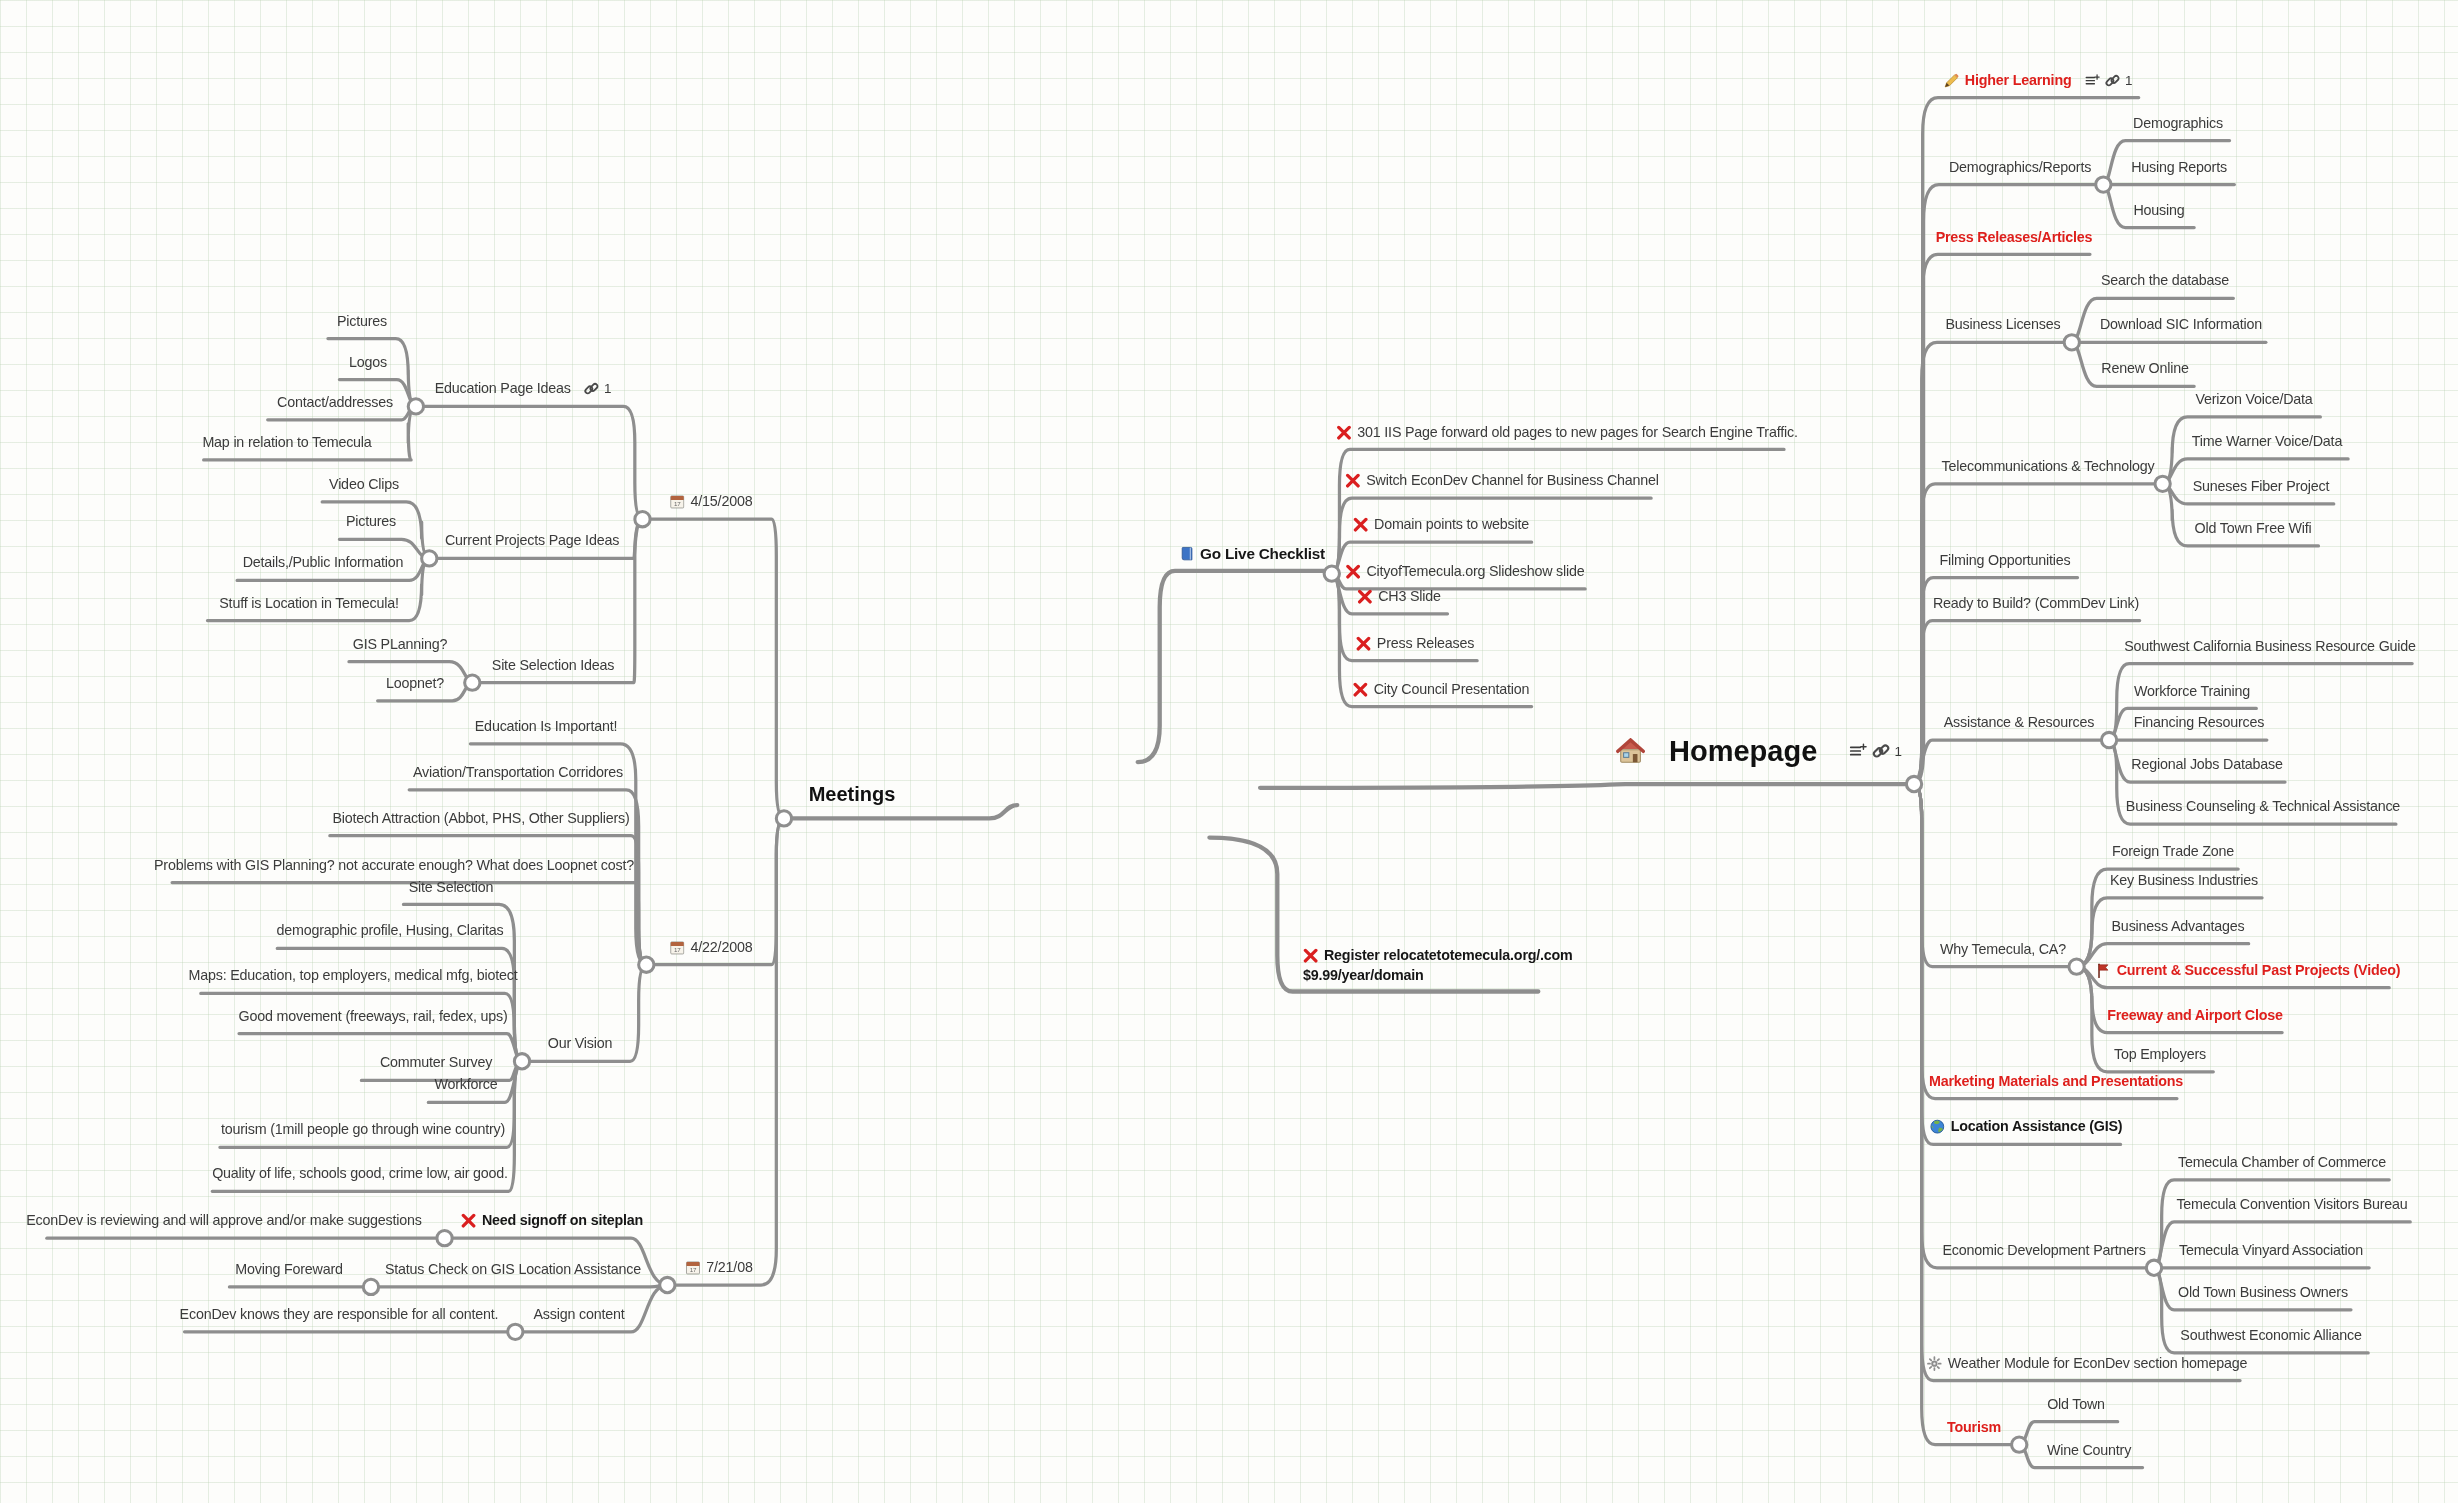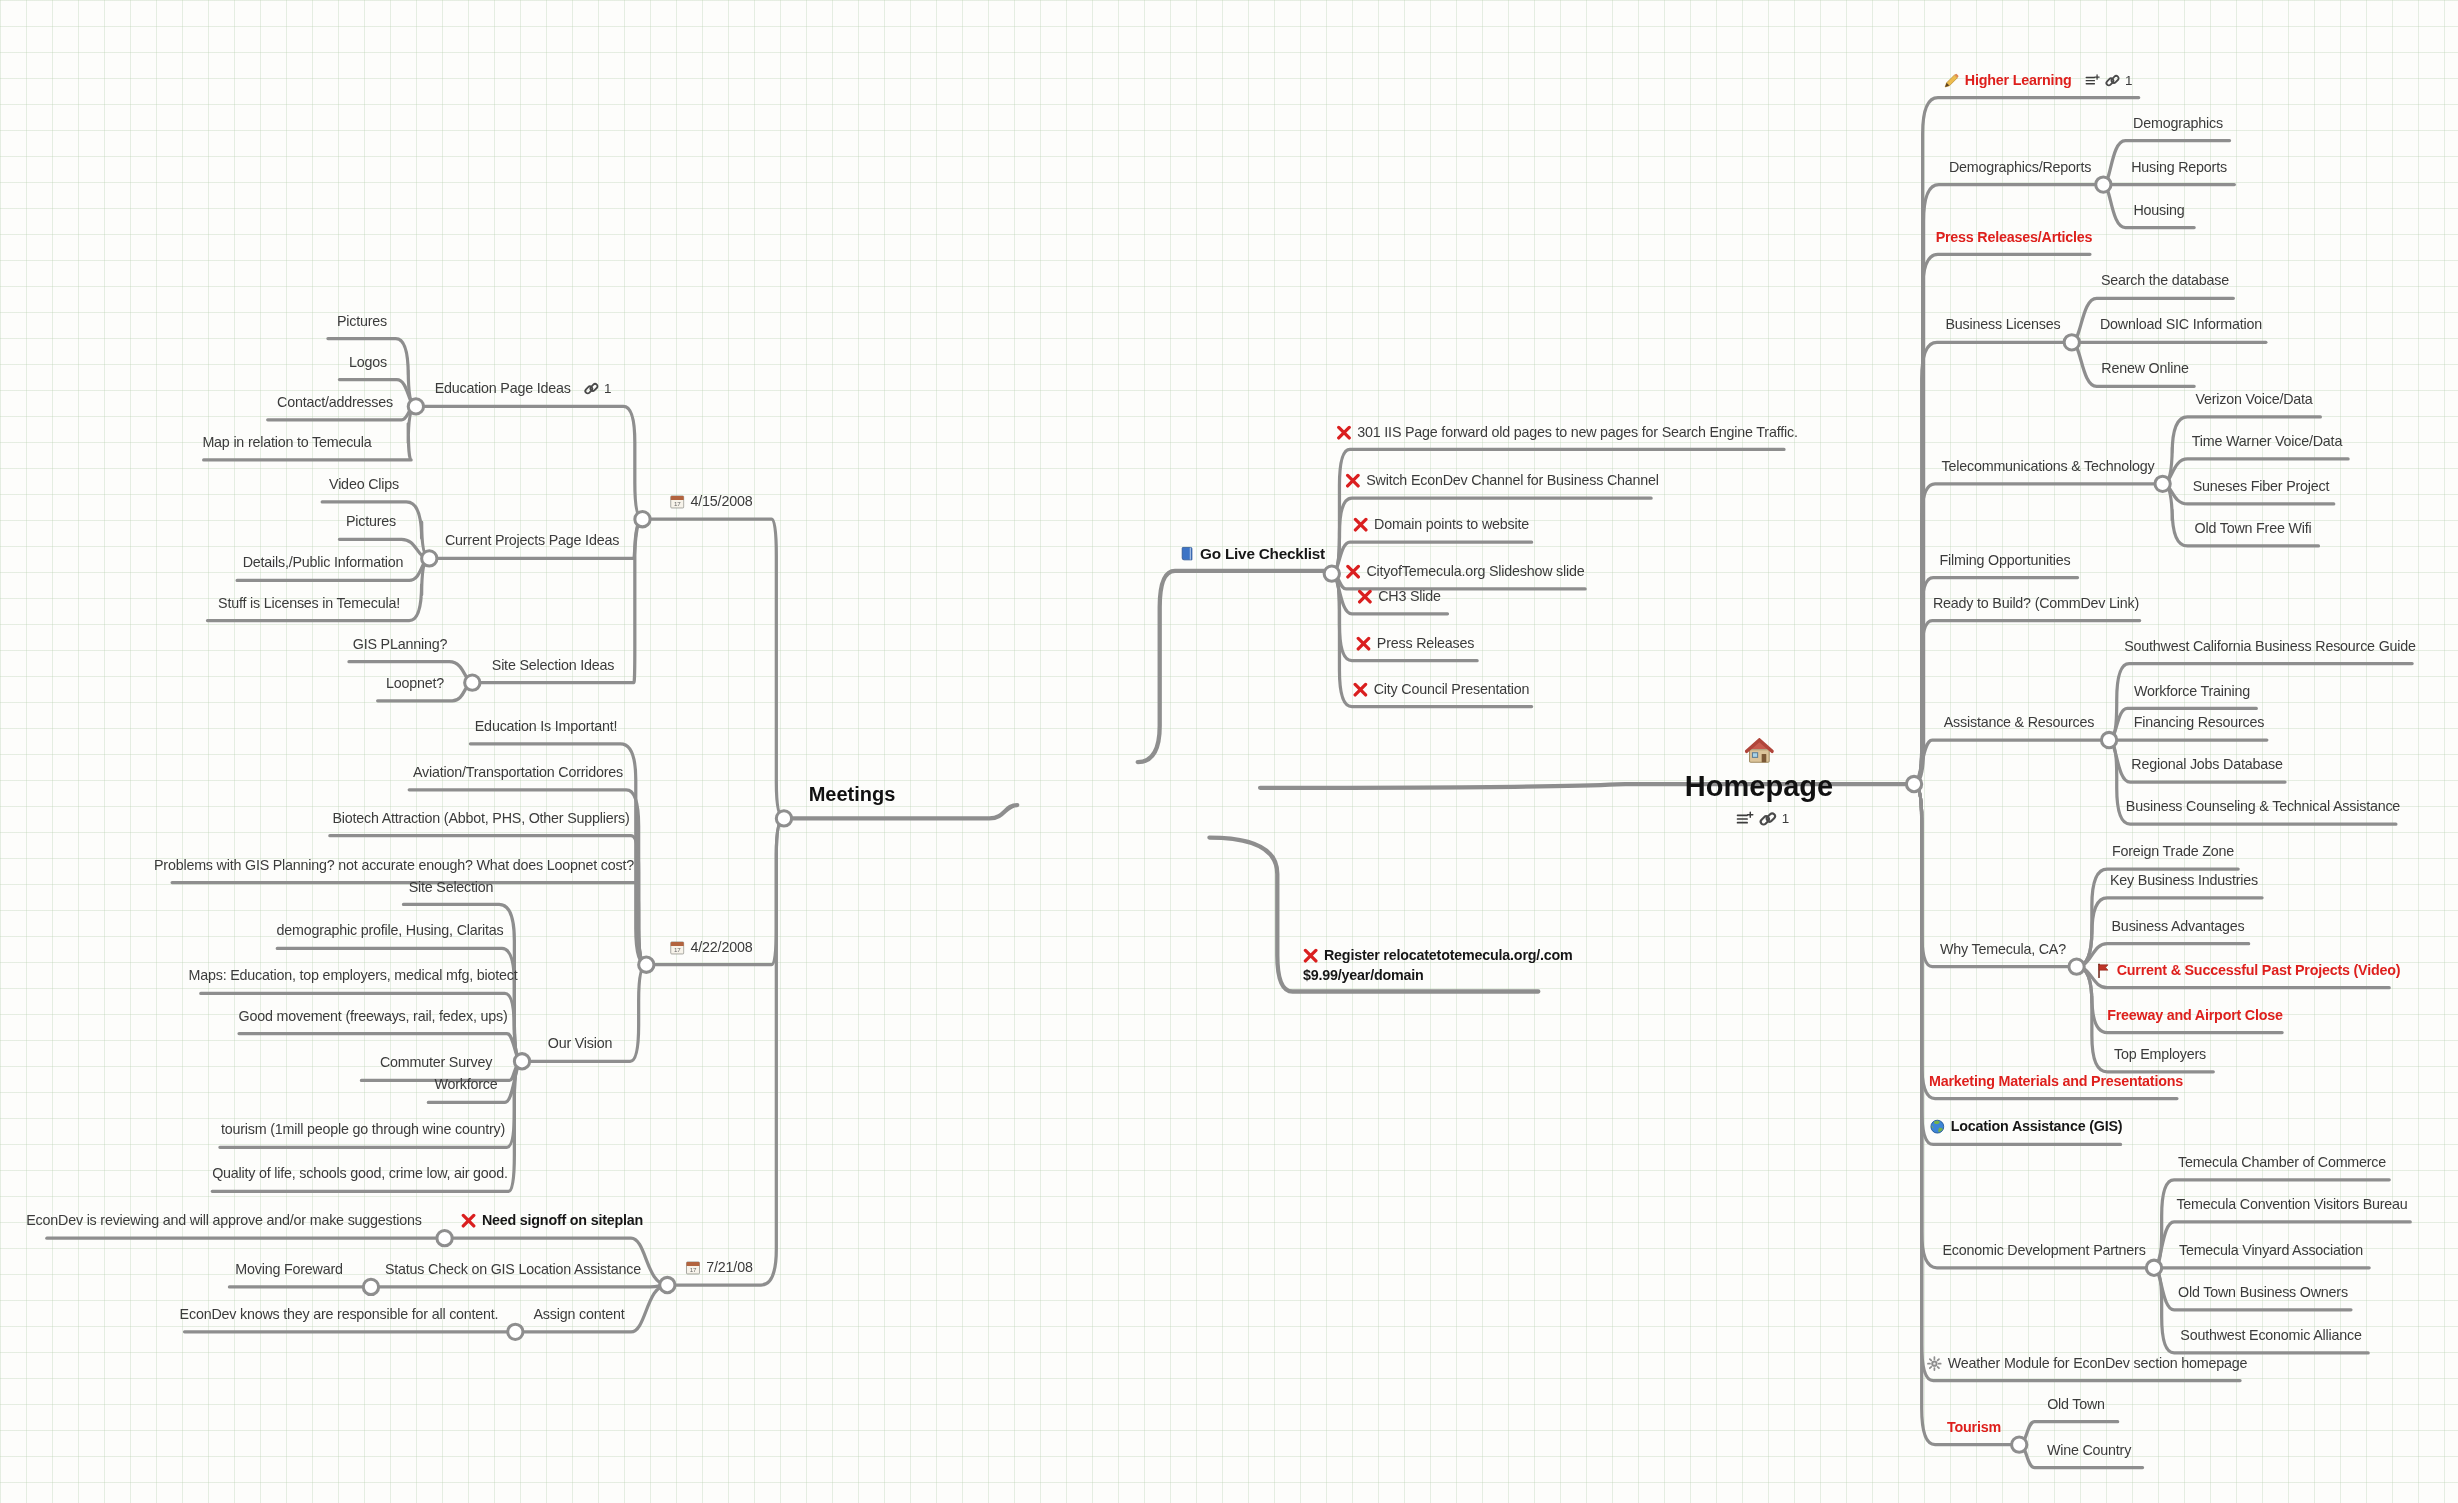--- a/index.html
+++ b/index.html
@@ -29,21 +29,21 @@
   .nrow2{line-height:18px;margin-top:1px;}
   .ico{display:inline-flex;width:15.3px;height:15.3px;flex:0 0 auto;}
   .ico svg{width:100%;height:100%;display:block;}
   .aftergrp{display:inline-flex;align-items:center;gap:4.8px;margin-left:7.6px;}
   .cnt{font-size:13.4px;color:#3a3a3a;font-weight:400;}
   .n-p{font-size:14.3px;color:#3b3b3b;letter-spacing:-0.2px;}
   .n-b{font-size:14.3px;color:#161616;font-weight:bold;letter-spacing:-0.2px;}
   .n-r{font-size:14.3px;color:#de1f1c;font-weight:bold;letter-spacing:-0.2px;}
   .n-gl{font-size:15.3px;color:#161616;font-weight:bold;letter-spacing:-0.2px;}
   .n-hp{font-size:29px;color:#111;font-weight:bold;}
-  .n-hp .nrow{gap:13px;flex-direction:column;}
+  .n-hp .nrow{gap:24px;}
   .n-hp .ico{width:18px;height:18px;}
   .n-hp .ico-house{width:29px;height:26px;}
   .n-mt{font-size:20px;color:#111;font-weight:bold;}
   .n-b .nrow2{font-weight:bold;}
   .left-align{align-items:flex-start;}
   #root-node{
     position:absolute;
     box-sizing:border-box;
     display:flex;flex-direction:column;align-items:center;justify-content:center;
     background:#45c4f9;
@@ -619,21 +619,21 @@
           <span>Pictures</span>
         </div>
       </div>
       <div class="node n-p" style="left: 323px; top: 553px; transform: translateX(-50%);">
         <div class="nrow">
           <span>Details,/Public Information</span>
         </div>
       </div>
       <div class="node n-p" style="left: 309px; top: 594px; transform: translateX(-50%);">
         <div class="nrow">
-          <span>Stuff is Licenses in Temecula!</span>
+          <span>Stuff is Location in Temecula!</span>
         </div>
       </div>
       <div class="node n-p" style="left: 553px; top: 656px; transform: translateX(-50%);">
         <div class="nrow">
           <span>Site Selection Ideas</span>
         </div>
       </div>
       <div class="node n-p" style="left: 400px; top: 635px; transform: translateX(-50%);">
         <div class="nrow">
           <span>GIS PLanning?</span>

